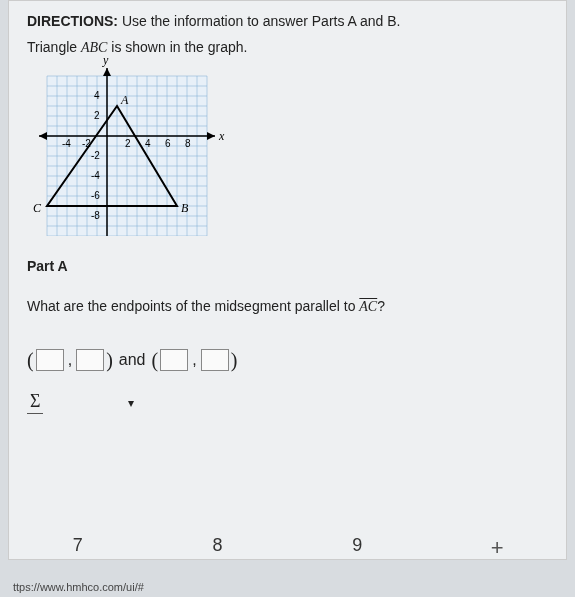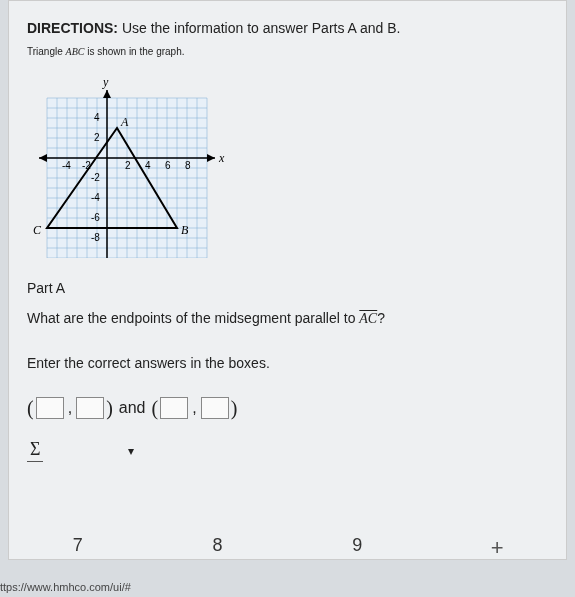--- a/index.html
+++ b/index.html
@@ -1,39 +1,39 @@
 <!DOCTYPE html>
 <html><head>
 <meta charset="utf-8">
 <style>
 *{box-sizing:border-box;margin:0;padding:0}
 body{width:575px;height:597px;background:#d8dce0;font-family:Arial,sans-serif;color:#222;position:relative;overflow:hidden}
-.page{background:#eef0f2;margin:0 8px;padding:19px 18px 10px 18px;min-height:560px;border:1px solid #ccc}
+.page{background:#eef0f2;margin:0 8px;padding:12px 18px 10px 18px;min-height:560px;border:1px solid #ccc}
 .dir{font-size:14px;font-weight:bold;margin-bottom:10px}
 .dir .reg{font-weight:normal}
-.sub{font-size:10px;margin-bottom:21px}
+.sub{font-size:14px;margin-bottom:0}
 .it{font-style:italic;font-family:'Times New Roman',serif}
 .graphwrap{display:inline-block}
 svg.graph{display:block}
-.part{font-size:14px;font-weight:normal;margin-top:18px;margin-bottom:14px}
+.part{font-size:14px;font-weight:bold;margin-top:18px;margin-bottom:24px}
 .q{font-size:14px;margin-bottom:28px}
 .instr{font-size:14px;margin-bottom:20px}
 .ansrow{font-size:16px;display:flex;align-items:center;gap:2px;margin-bottom:14px}
 .paren{font-family:'Times New Roman',serif;font-size:20px}
 .ibox{width:28px;height:22px;border:1px solid #888;background:#fafafa;text-align:center;font-size:13px;padding:1px}
 .comma{margin:0 2px}
 .andw{margin:8px 4px}
 .sigma{font-size:18px;font-family:'Times New Roman',serif;border-bottom:1px solid #555;padding:0 3px 1px 3px;display:inline-block}
 .drop{margin-left:80px;font-size:12px}
 .bline{font-family:'Times New Roman',serif}
 .ov{text-decoration:overline}
 .keypad{position:absolute;bottom:28px;left:8px;right:8px;display:flex;justify-content:space-around;font-size:18px;color:#333;padding:8px 0}
 .kkey{width:40px;text-align:center}
 .plus{font-size:22px;color:#555}
-.url{position:absolute;bottom:4px;left:0;font-size:11px;color:#444}
+.url{position:absolute;bottom:4px;left:13px;font-size:11px;color:#444}
 </style>
 </head>
 <body>
 
 <div class="page">
   <div class="dir">
     <span>DIRECTIONS:</span><span class="reg"> Use the information to answer Parts A and B.</span>
   </div>
   <div class="sub">
     <span>Triangle </span><span class="it">ABC</span><span> is shown in the graph.</span>
@@ -110,21 +110,20 @@
       </g>
     </svg>
   </div>
 
   <div class="part">Part A</div>
 
   <div class="q">
     <span>What are the endpoints of the midsegment parallel to </span><span class="bline"><span class="ov it">AC</span></span><span>?</span>
   </div>
 
-  <div class="instr">Enter the correct answers in the boxes.</div>
 
   <div class="ansrow">
     <span class="paren">(</span>
     <input class="ibox" style="">
     <span class="comma">,</span>
     <input class="ibox" style="">
     <span class="paren">)</span>
     <span class="andw">and</span>
     <span class="paren">(</span>
     <input class="ibox" style="">

